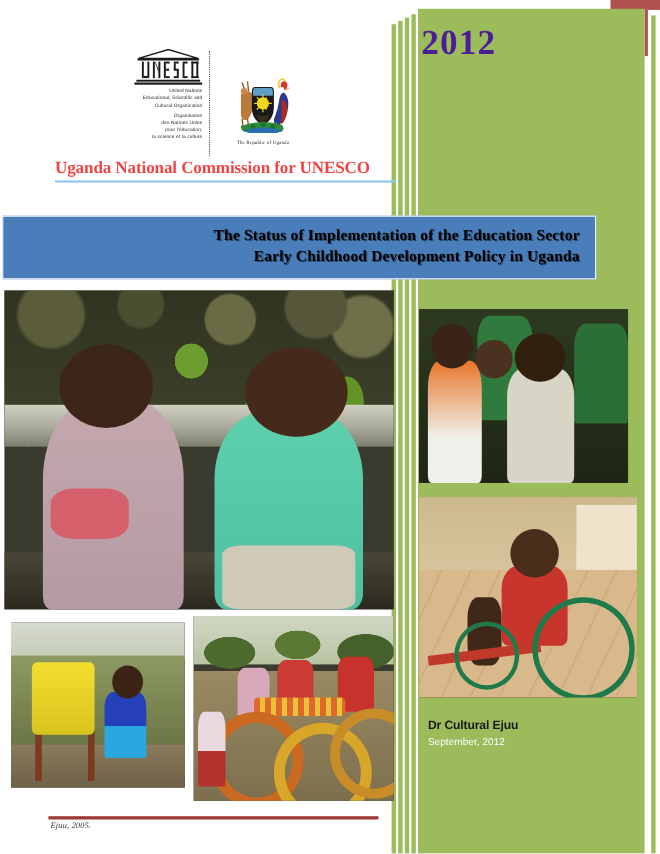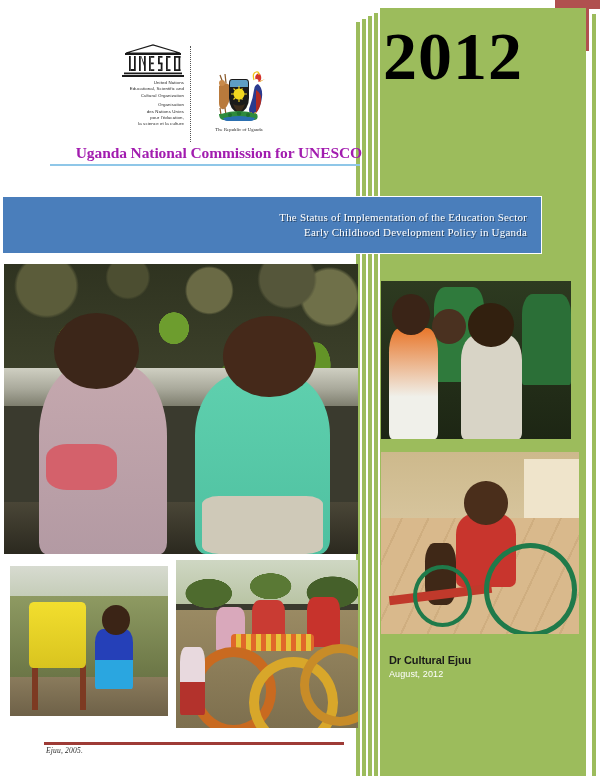--- a/index.html
+++ b/index.html
@@ -62,23 +62,23 @@
     position: absolute;
     right: 4px; top: 6px; bottom: 0;
     width: 4px;
     background: #9cbc5c;
   }
 
   .year {
     position: absolute;
     left: 383px; top: 22px;
     font-family: "Liberation Serif", serif;
-    font-size: 68px;
+    font-size: 32px;
     font-weight: 700;
-    color: #000000;
+    color: #4c1d95;
     letter-spacing: 1px;
     line-height: 1;
   }
 
   
   .logo-lockup {
     position: absolute;
     left: 100px; top: 44px;
     width: 180px; height: 100px;
   }
@@ -129,24 +129,23 @@
 
   .commission-line {
     position: absolute;
     left: 50px; top: 144px;
     width: 312px;
   }
   .commission-text {
     font-family: "Liberation Serif", serif;
     font-size: 15.5px;
     font-weight: 700;
-    color: #a21caf;
+    color: #ef4444;
     letter-spacing: -0.1px;
     white-space: nowrap;
-    text-align: right;
   }
   .commission-rule {
     margin-top: 2px;
     height: 1.5px;
     background: #8fc7e8;
     width: 310px;
   }
 
   
   .title-banner {
@@ -157,23 +156,23 @@
     border: 1px solid #ffffff;
     box-sizing: border-box;
     display: flex;
     flex-direction: column;
     align-items: flex-end;
     justify-content: center;
     padding-right: 14px;
   }
   .title-line {
     font-family: "Liberation Serif", serif;
-    font-size: 11px;
-    font-weight: 400;
-    color: #ffffff;
+    font-size: 14px;
+    font-weight: 700;
+    color: #000000;
     letter-spacing: 0.2px;
     line-height: 1.35;
     text-shadow: 1px 1px 0 rgba(0,0,0,0.45);
     white-space: nowrap;
   }
 
   
   .photo {
     position: absolute;
     overflow: hidden;
@@ -518,16 +517,16 @@
     <div class="pt-tire2"></div>
     <div class="pt-tire3"></div>
     <div class="pt-kid4"></div>
   </div>
 
   <div class="caption-rule"></div>
   <div class="caption-text">Ejuu, 2005.</div>
 
   <div class="author-block">
     <div class="author-name">Dr Cultural Ejuu</div>
-    <div class="author-date">August, 2012</div>
+    <div class="author-date">September, 2012</div>
   </div>
 
 </div>
 
 </body></html>

